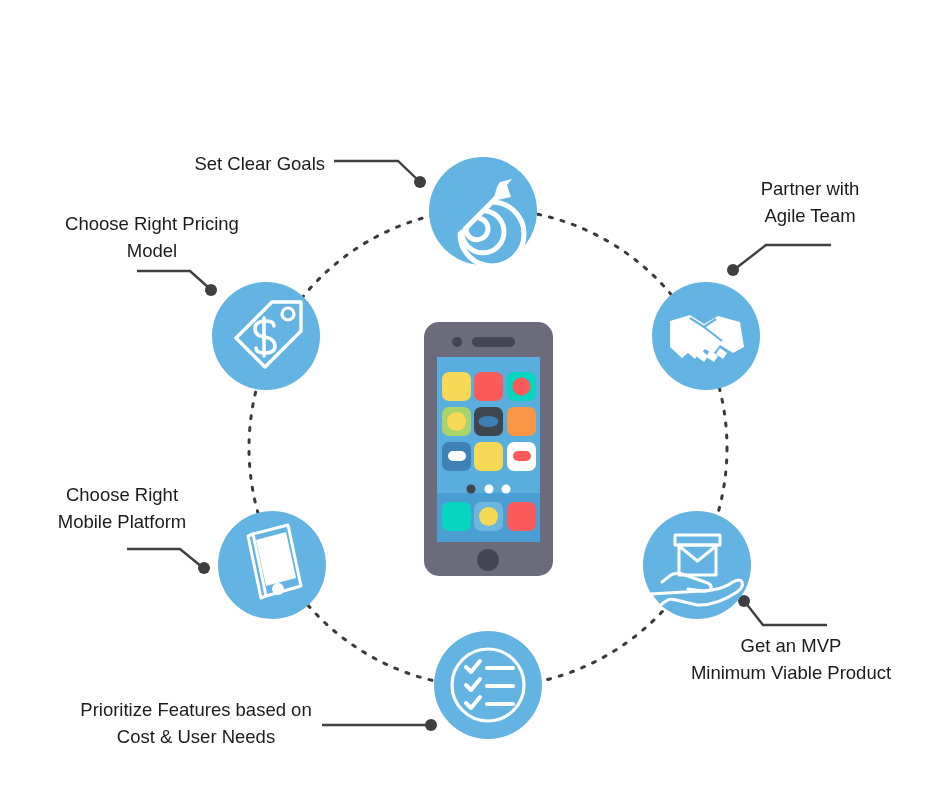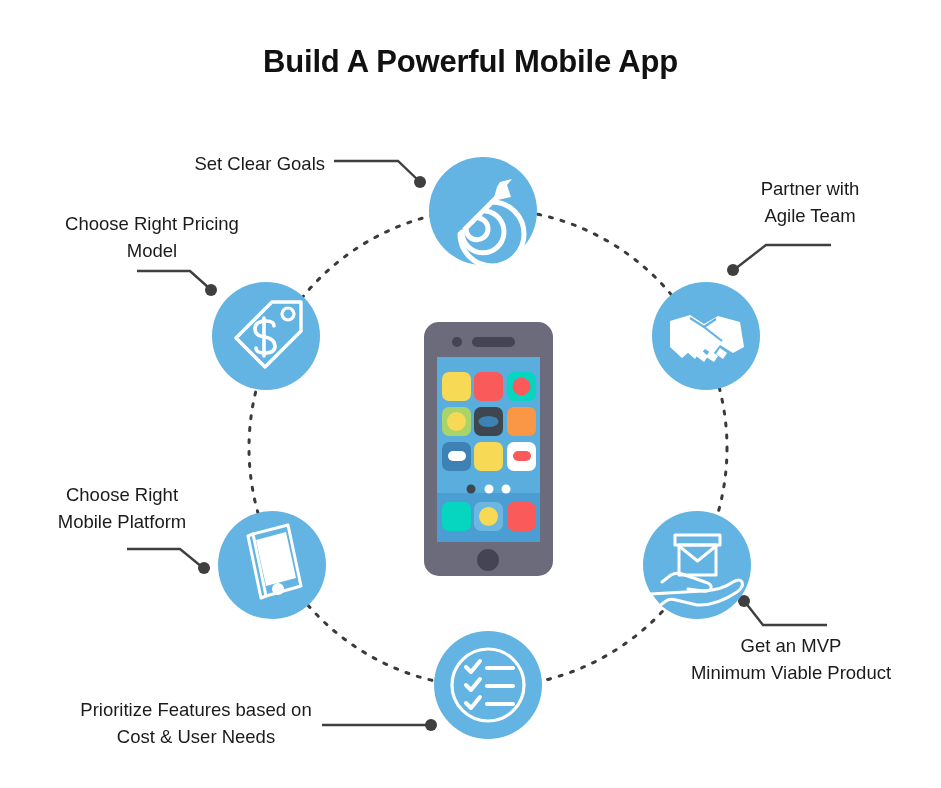--- a/index.html
+++ b/index.html
@@ -63,21 +63,20 @@
     stroke-width: 3;
     stroke-dasharray: 3 9;
     stroke-linecap: round;
   }
 </style>
 </head>
 <body>
 
 <div id="canvas">
 
-  <div id="page-title">Build A Powerful Mobile App</div>
 
   <svg class="layer" viewBox="0 0 941 788">
 
     <circle class="orbit" cx="488" cy="448" r="239"></circle>
 
     <g>
       <rect x="424" y="322" width="129" height="254" rx="15" ry="15" fill="#6b6b7b"></rect>
       <circle cx="457" cy="342" r="5" fill="#434552"></circle>
       <rect x="472" y="337" width="43" height="10" rx="5" ry="5" fill="#434552"></rect>
 

